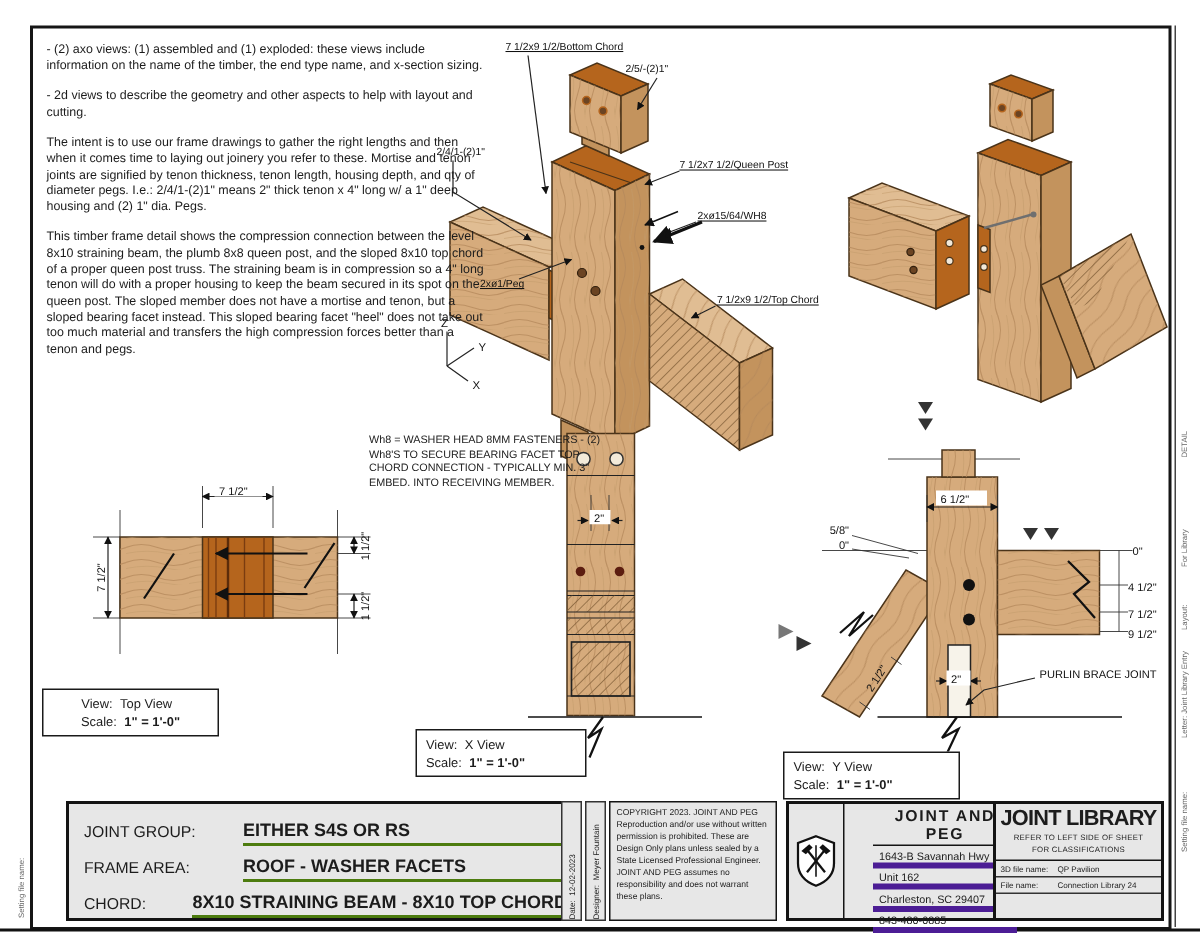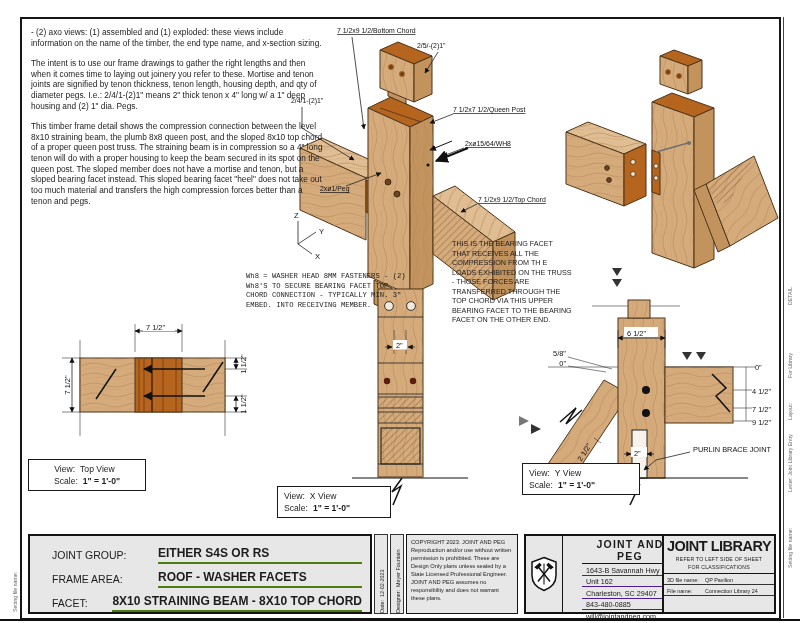--- a/index.html
+++ b/index.html
@@ -6,29 +6,29 @@
   .sheet{position:relative;width:800px;height:623px;background:#fff;
          font-family:"Liberation Sans",sans-serif;color:#1c1c1c;overflow:hidden;}
   .frame{position:absolute;left:20px;top:17px;width:757px;height:599px;border:2px solid #161616;}
   .right-edge{position:absolute;top:17px;height:601px;left:783px;width:1px;background:#444;}
   .bottom-edge{position:absolute;left:0;top:619px;width:800px;height:2px;background:#111;}
 
   
   .intro{position:absolute;left:31px;top:27px;width:293px;font-size:8.3px;line-height:1.28;}
   .intro p{margin:0 0 10px 0;}
   .note{position:absolute;font-size:7.2px;line-height:1.32;}
-  .note-wh8{left:246px;top:272px;width:165px;font-family:Liberation Mono, monospace;}
+  .note-wh8{left:246px;top:288px;width:165px;}
   .note-bearing{left:452px;top:239px;width:120px;}
 
   
   .viewbox{position:absolute;border:1.5px solid #1a1a1a;background:#fff;
            padding:3px 6px 2px 6px;font-size:8.6px;line-height:1.45;}
   .vb-top{left:28px;top:459px;width:104px;text-align:center;}
   .vb-x{left:277px;top:486px;width:100px;}
-  .vb-y{left:522px;top:463px;width:104px;}
+  .vb-y{left:522px;top:501px;width:104px;}
   .vb-row span{margin-right:5px;}
   .vb-scale b{font-weight:bold;}
 
   
   svg.drawing{position:absolute;left:0;top:0;width:800px;height:623px;}
   .wood{fill:#d6ab7c;stroke:#4a3319;stroke-width:1;}
   .woodl{fill:#e0bd93;stroke:#4a3319;stroke-width:1;}
   .woodd{fill:#c3935d;stroke:#4a3319;stroke-width:1;}
   .eg{fill:#b5651d;stroke:#4a3319;stroke-width:1;}
   .gH{fill:url(#grainH);stroke:none;}
@@ -39,38 +39,38 @@
   .lnt{stroke:#333;stroke-width:0.6;fill:none;}
   .brk{stroke:#111;stroke-width:1.5;fill:none;}
   .lbl{font-size:6.9px;fill:#111;}
   .ulbl{text-decoration:underline;}
   .dimt{font-size:7.4px;fill:#111;}
   .axt{font-size:7.6px;fill:#111;}
   .wbg{fill:#ffffff;stroke:none;}
 
   
   .tb{position:absolute;background:#e7e7e7;border:2px solid #141414;box-sizing:border-box;}
-  .tb-left{left:28px;top:534px;width:344px;height:80px;padding:4px 8px 0 22px;}
+  .tb-left{left:44px;top:534px;width:344px;height:80px;padding:4px 8px 0 10px;}
   .tb-row{display:flex;align-items:flex-end;height:24px;}
   .tb-lab{width:106px;font-size:10.5px;padding-bottom:3px;}
   .tb-val{flex:1;font-size:12px;font-weight:bold;border-bottom:2px solid #4d7c0f;padding-bottom:2px;white-space:nowrap;}
   .vstrip{position:absolute;top:534px;width:14px;height:80px;border:1px solid #333;
           background:#e7e7e7;box-sizing:border-box;}
   .vstrip .rot{position:absolute;left:-31px;top:37px;width:76px;transform:rotate(-90deg);
           transform-origin:center;font-size:5.4px;white-space:nowrap;color:#222;}
   .vs-date{left:374px;}
   .vs-designer{left:390px;}
   .tb-copy{left:406px;top:534px;width:112px;height:80px;border:1.5px solid #141414;
            padding:4px 4px;font-size:5.7px;line-height:1.4;color:#222;}
   .tb-co{left:524px;top:534px;width:156px;height:80px;display:flex;padding:0;gap:19px;}
   .co-logo{width:36px;border-right:1.5px solid #141414;display:flex;align-items:center;justify-content:center;}
   .co-right{flex:1;display:flex;flex-direction:column;}
   .co-name{font-size:10.5px;font-weight:bold;letter-spacing:1.2px;text-align:center;
            border-bottom:1.5px solid #141414;padding:2px 0 1px 0;}
-  .co-line{font-size:7.2px;padding:1.5px 0 0 4px;border-bottom:1px solid #4c1d95;height:11px;}
+  .co-line{font-size:7.2px;padding:1.5px 0 0 4px;border-bottom:4px solid #4c1d95;height:11px;}
   .co-line:last-child{border-bottom:none;}
   .tb-lib{left:662px;top:534px;width:114px;height:80px;padding:0;}
   .lib-top{border-bottom:1.5px solid #141414;text-align:center;padding:2px 0 3px 0;}
   .lib-title{font-size:14.5px;font-weight:bold;letter-spacing:-0.5px;}
   .lib-note{font-size:5.2px;letter-spacing:0.2px;margin-top:2px;}
   .lib-row{display:flex;font-size:5.4px;border-bottom:1px solid #333;padding:3px 3px 2px 3px;height:11px;box-sizing:border-box;}
   .lib-row .l{width:38px;color:#222;}
   .lib-row .v{flex:1;}
 
   .mnote{position:absolute;font-size:5.2px;color:#666;transform:rotate(-90deg);
@@ -340,26 +340,26 @@
       <path class="ln" d="M690,452 L656,460 L644,470" marker-end="url(#arr)"></path>
       <text class="dimt" x="693" y="452">PURLIN BRACE JOINT</text>
 
       <line x1="585" y1="478" x2="748" y2="478" stroke="#111" stroke-width="1"></line>
       <polyline class="brk" points="638,478 628,492 639,486 630,505"></polyline>
     </g>
   </svg>
 
   <div class="intro">
     <p>- (2) axo views: (1) assembled and (1) exploded:  these views include information on the name of the timber, the end type name, and x-section sizing.</p>
+    <p>- 2d views to describe the geometry and other aspects to help with layout and cutting.</p>
     <p>The intent is to use our frame drawings to gather the right lengths and then when it comes time to laying out joinery you refer to these.  Mortise and tenon joints are signified by tenon thickness, tenon length, housing depth, and qty of diameter pegs.  I.e.: 2/4/1-(2)1" means 2" thick tenon x 4" long w/ a 1" deep housing and (2) 1" dia. Pegs.</p>
     <p>This timber frame detail shows the compression connection between the level 8x10 straining beam, the plumb 8x8 queen post, and the sloped 8x10 top chord of a proper queen post truss.  The straining beam is in compression so a 4" long tenon will do with a proper housing to keep the beam secured in its spot on the queen post.  The sloped member does not have a mortise and tenon, but a sloped bearing facet instead.  This sloped bearing facet "heel" does not take out too much material and transfers the high compression forces better than a tenon and pegs.</p>
   </div>
 
   <div class="note note-wh8">Wh8 = WASHER HEAD 8MM FASTENERS - (2) Wh8'S TO SECURE BEARING FACET TOP CHORD CONNECTION - TYPICALLY MIN. 3" EMBED. INTO RECEIVING MEMBER.</div>
-  <div class="note note-bearing">THIS IS THE BEARING FACET THAT RECEIVES ALL THE COMPRESSION FROM TH E LOADS EXHIBITED ON THE TRUSS -  THOSE FORCES ARE TRANSFERRED THROUGH THE TOP CHORD VIA THIS UPPER BEARING FACET TO THE BEARING FACET ON THE OTHER END.</div>
 
   <div class="viewbox vb-top">
     <div class="vb-row"><span>View:</span><span>Top View</span></div>
     <div class="vb-row vb-scale"><span>Scale:</span><b>1" = 1'-0"</b></div>
   </div>
   <div class="viewbox vb-x">
     <div class="vb-row"><span>View:</span><span>X View</span></div>
     <div class="vb-row vb-scale"><span>Scale:</span><b>1" = 1'-0"</b></div>
   </div>
   <div class="viewbox vb-y">
@@ -370,21 +370,21 @@
   <div class="tb tb-left">
     <div class="tb-row">
       <span class="tb-lab">JOINT GROUP:</span>
       <span class="tb-val">EITHER S4S OR RS</span>
     </div>
     <div class="tb-row">
       <span class="tb-lab">FRAME AREA:</span>
       <span class="tb-val">ROOF - WASHER FACETS</span>
     </div>
     <div class="tb-row">
-      <span class="tb-lab">FACET:</span>
+      <span class="tb-lab">CHORD:</span>
       <span class="tb-val">8X10 STRAINING BEAM - 8X10 TOP CHORD</span>
     </div>
   </div>
 
   <div class="vstrip vs-date">
     <span class="rot"><span>Date:</span>&nbsp;&nbsp;<span>12-02-2023</span></span>
   </div>
   <div class="vstrip vs-designer">
     <span class="rot"><span>Designer:</span>&nbsp;&nbsp;<span>Meyer Fountain</span></span>
   </div>

